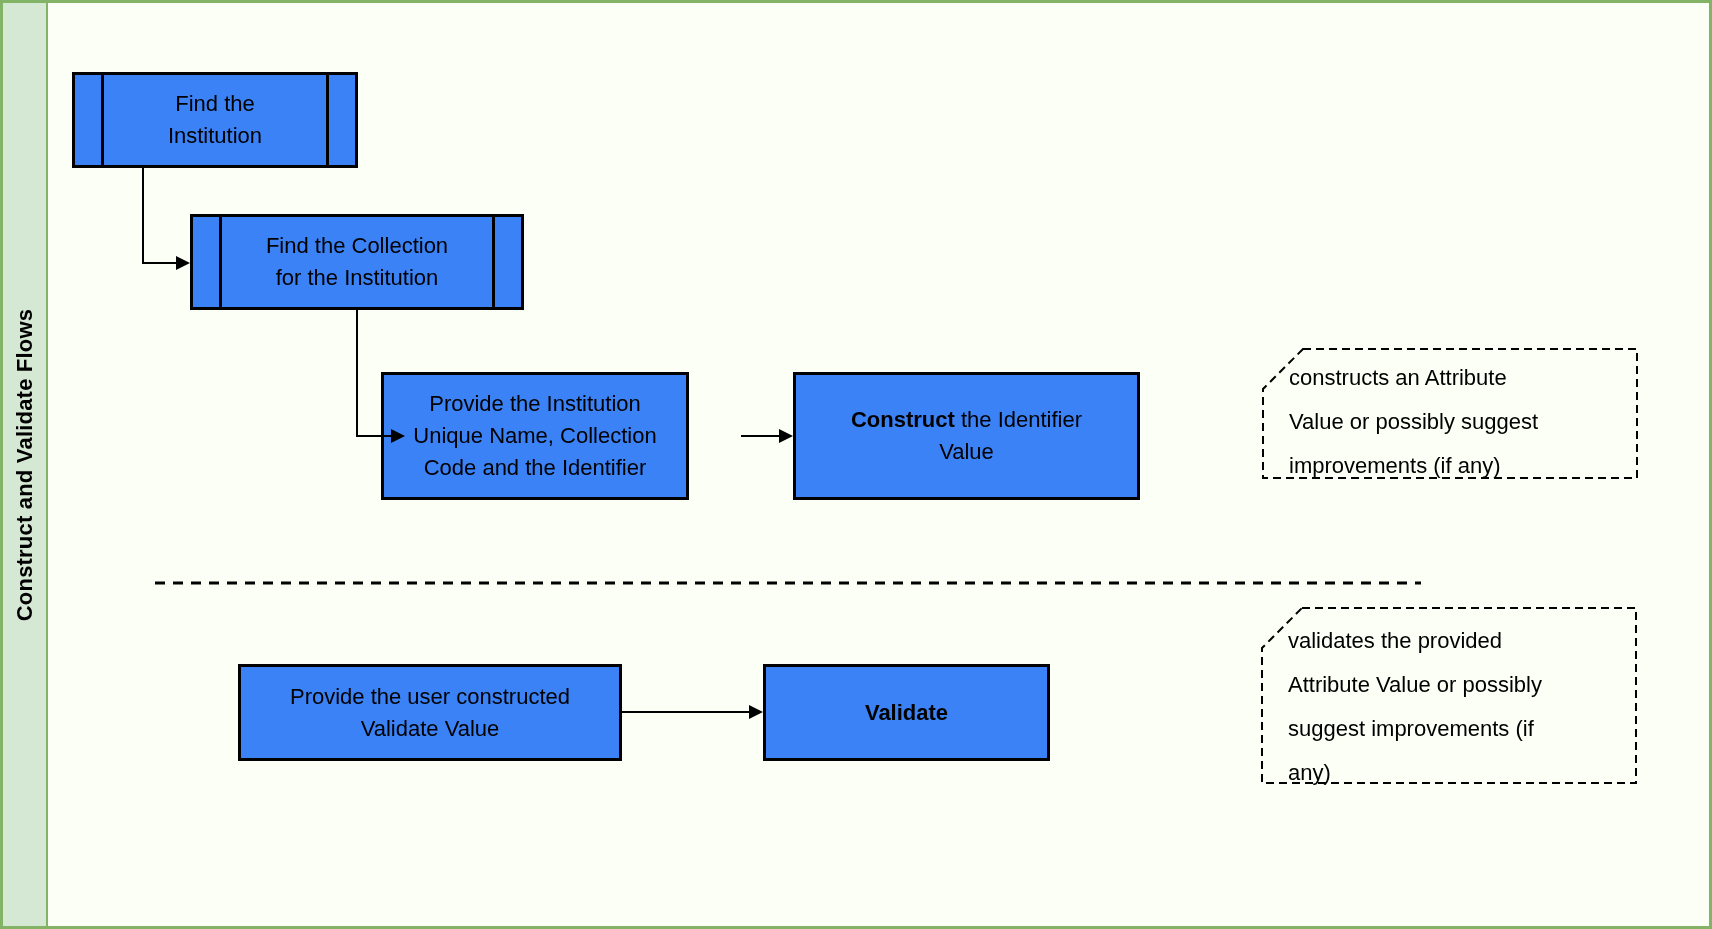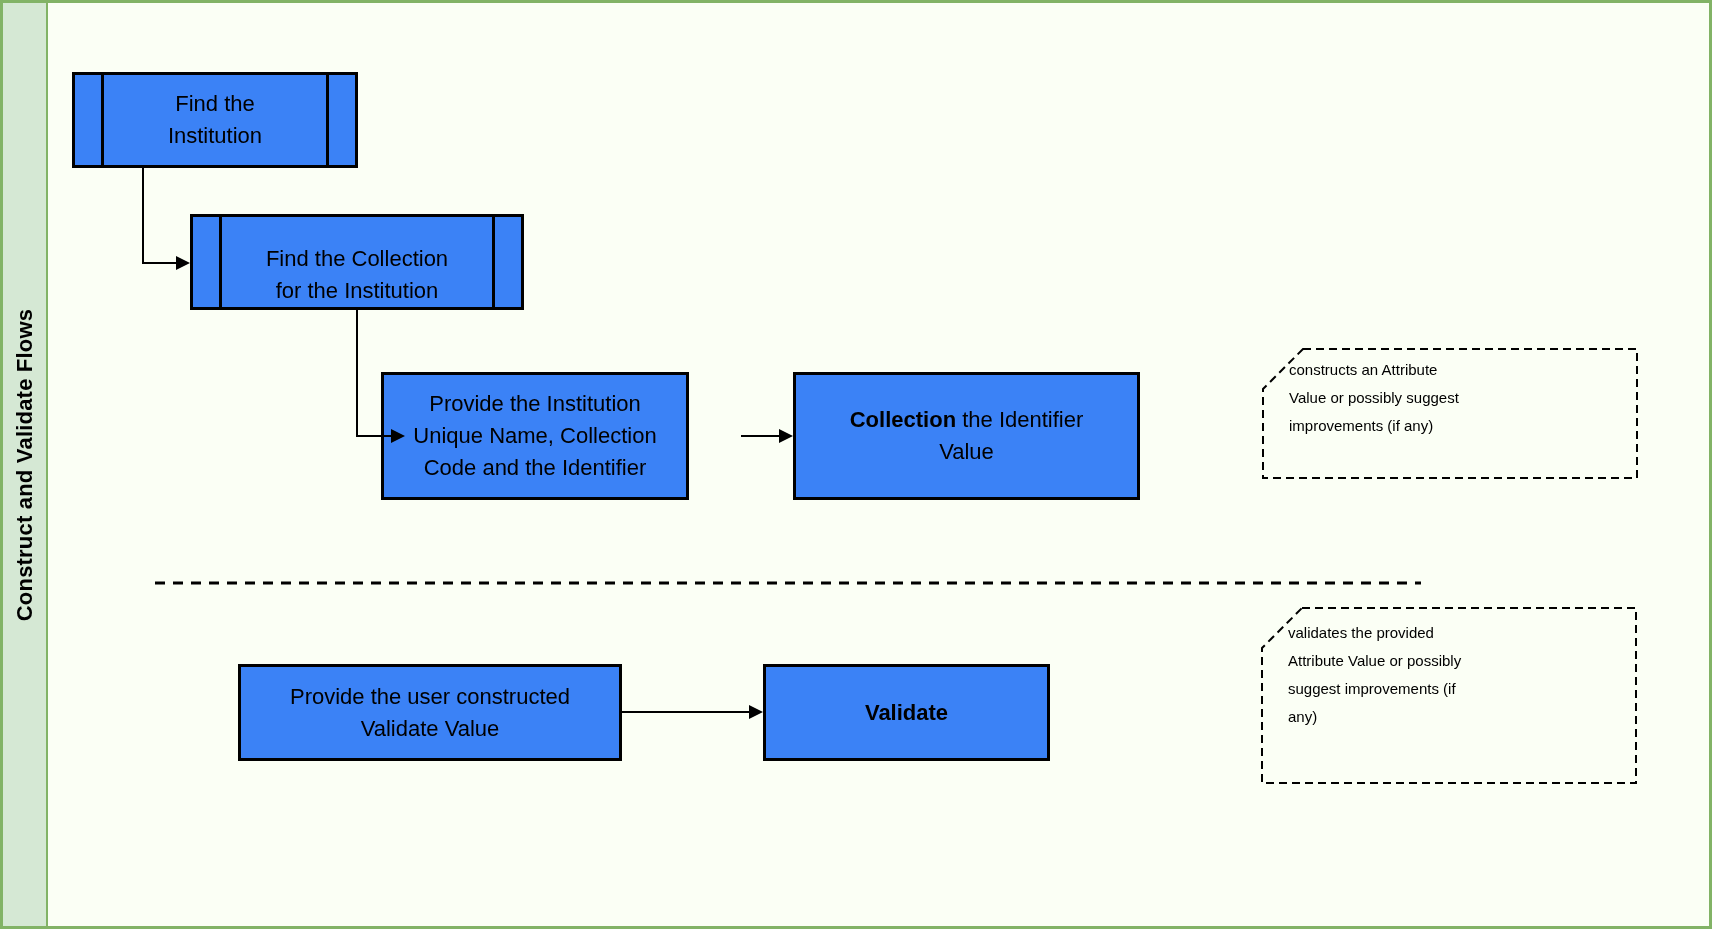--- a/index.html
+++ b/index.html
@@ -39,55 +39,55 @@
   .head-r {
     position:absolute; width:0; height:0;
     border-top:7px solid transparent; border-bottom:7px solid transparent;
     border-left:14px solid #000;
   }
   
   .note { position:absolute; }
   .note svg { position:absolute; left:0; top:0; }
   .note .txt {
     position:absolute; left:27px; top:8px; right:10px;
-    font-size:15px; line-height:28px; white-space:pre-line; text-align:left;
+    font-size:22px; line-height:44px; white-space:pre-line; text-align:left;
   }
   .divider { position:absolute; }
 </style>
 </head>
 <body>
 
 <div class="page">
 
   <div class="sidebar">
     <div class="sidebar-label">Construct and Validate Flows</div>
   </div>
 
   <div class="proc" style="left:69px; top:69px; width:286px; height:96px;">
     <i class="bar l"></i>
     <i class="bar r"></i>
     <div class="txt">Find the
 Institution</div>
   </div>
 
-  <div class="proc" style="left:187px; top:211px; width:334px; height:96px;align-items:flex-end;">
+  <div class="proc" style="left:187px; top:211px; width:334px; height:96px;">
     <i class="bar l"></i>
     <i class="bar r"></i>
     <div class="txt">Find the Collection
 for the Institution</div>
   </div>
 
   <div class="proc" style="left:378px; top:369px; width:308px; height:128px;">
     <div class="txt">Provide the Institution
 Unique Name, Collection
 Code and the Identifier</div>
   </div>
 
   <div class="proc" style="left:790px; top:369px; width:347px; height:128px;">
-    <div class="txt"><b>Collection</b><span> the Identifier
+    <div class="txt"><b>Construct</b><span> the Identifier
 Value</span></div>
   </div>
 
   <div class="seg-v" style="left:139px; top:165px; height:96px;"></div>
   <div class="seg-h" style="left:139px; top:259px; width:34px;"></div>
   <div class="head-r" style="left:173px; top:253px;"></div>
 
   <div class="seg-v" style="left:353px; top:307px; height:127px;"></div>
   <div class="seg-h" style="left:353px; top:432px; width:35px;"></div>
   <div class="head-r" style="left:388px; top:426px;"></div>

